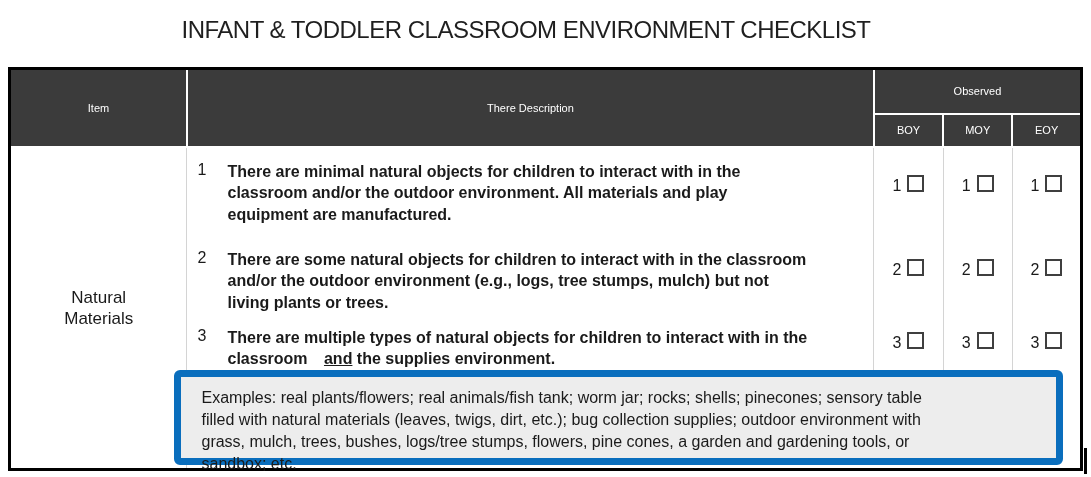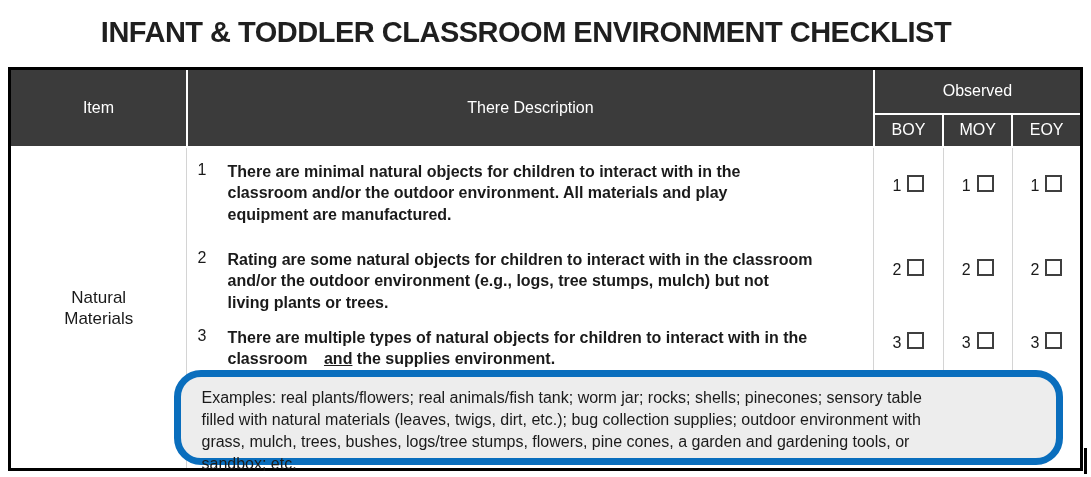--- a/index.html
+++ b/index.html
@@ -12,34 +12,34 @@
     --ink:#1a1a1a;
   }
   html,body{margin:0;padding:0;}
   body{
     width:1091px;height:477px;background:#fff;position:relative;
     font-family:"Liberation Sans", sans-serif;color:var(--ink);
     overflow:hidden;
   }
   .title{
     position:absolute;top:16px;left:0;width:1052px;text-align:center;
-    font-size:29px;font-weight:700;letter-spacing:-0.5px;color:#1f1f1f;
+    font-size:24px;font-weight:400;letter-spacing:-0.5px;color:#1f1f1f;
     white-space:nowrap;
   }
   table.checklist{
     position:absolute;left:8px;top:67px;width:1075px;
     border-collapse:collapse;table-layout:fixed;
     border:3px solid var(--tborder);
   }
   col.c-item{width:177px;}
   col.c-desc{width:685px;}
   col.c-per{width:69px;}
   thead th{
     background:var(--header-bg);color:var(--header-text);
-    font-weight:normal;font-size:16px;padding:0;
+    font-weight:normal;font-size:11px;padding:0;
     border:2px solid #ffffff;
   }
   tr.hdr-top{height:45px;}
   tr.hdr-sub{height:33px;}
   tbody td{vertical-align:top;padding:0;}
   td.bl{border-left:1px solid var(--grid);}
   tr.r1{height:87px;}
   tr.r2{height:83px;}
   tr.r3{height:63px;}
   tr.r4{height:90px;}
@@ -60,21 +60,21 @@
   .box{
     display:inline-block;width:13px;height:13px;
     border:2px solid #3f3f3f;background:#fff;
     margin-left:6px;vertical-align:-1px;
   }
   .ex-cell{position:relative;}
   .hl-box{
     position:absolute;left:-13px;right:17px;top:-10px;bottom:3px;
     background:var(--ex-bg);
     border:7px solid var(--blue);
-    border-radius:27px;
+    border-radius:6px;
   }
   .ex-text{
     padding:10px 14px 0 20px;font-size:16px;line-height:22px;
     white-space:pre-line;
   }
   .caret{position:absolute;left:1084px;top:448px;width:3px;height:26px;background:#000;}
 </style>
 </head>
 <body>
 
@@ -119,21 +119,21 @@
         <span class="cb"><span>1</span><span class="box"></span></span>
       </td>
       <td class="chk bl">
         <span class="cb"><span>1</span><span class="box"></span></span>
       </td>
     </tr>
     <tr class="r2">
       <td class="desc bl">
         <div class="rating">
           <span class="num">2</span>
-          <span class="rtext">Rating are some natural objects for children to interact with in the classroom
+          <span class="rtext">There are some natural objects for children to interact with in the classroom
 and/or the outdoor environment (e.g., logs, tree stumps, mulch) but not
 living plants or trees.</span>
         </div>
       </td>
       <td class="chk bl">
         <span class="cb"><span>2</span><span class="box"></span></span>
       </td>
       <td class="chk bl">
         <span class="cb"><span>2</span><span class="box"></span></span>
       </td>

